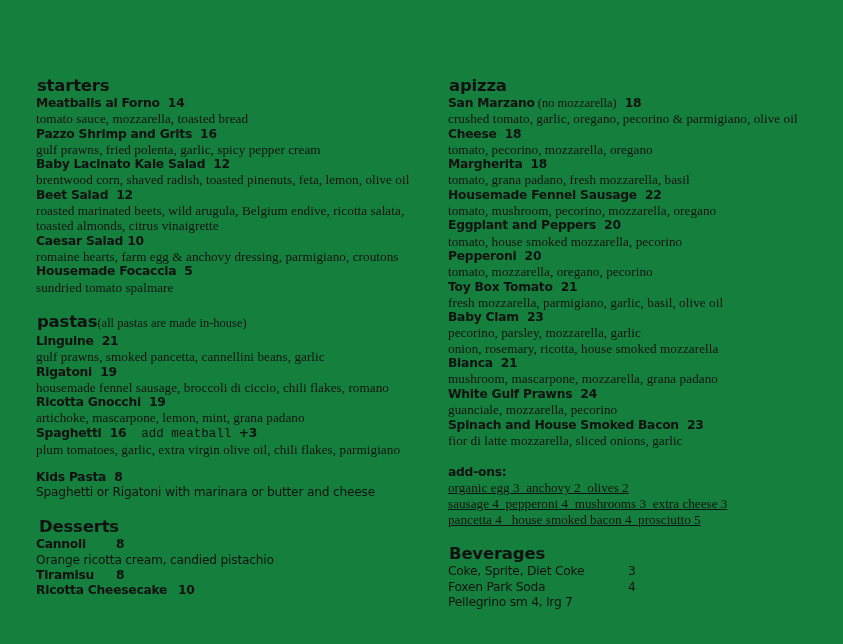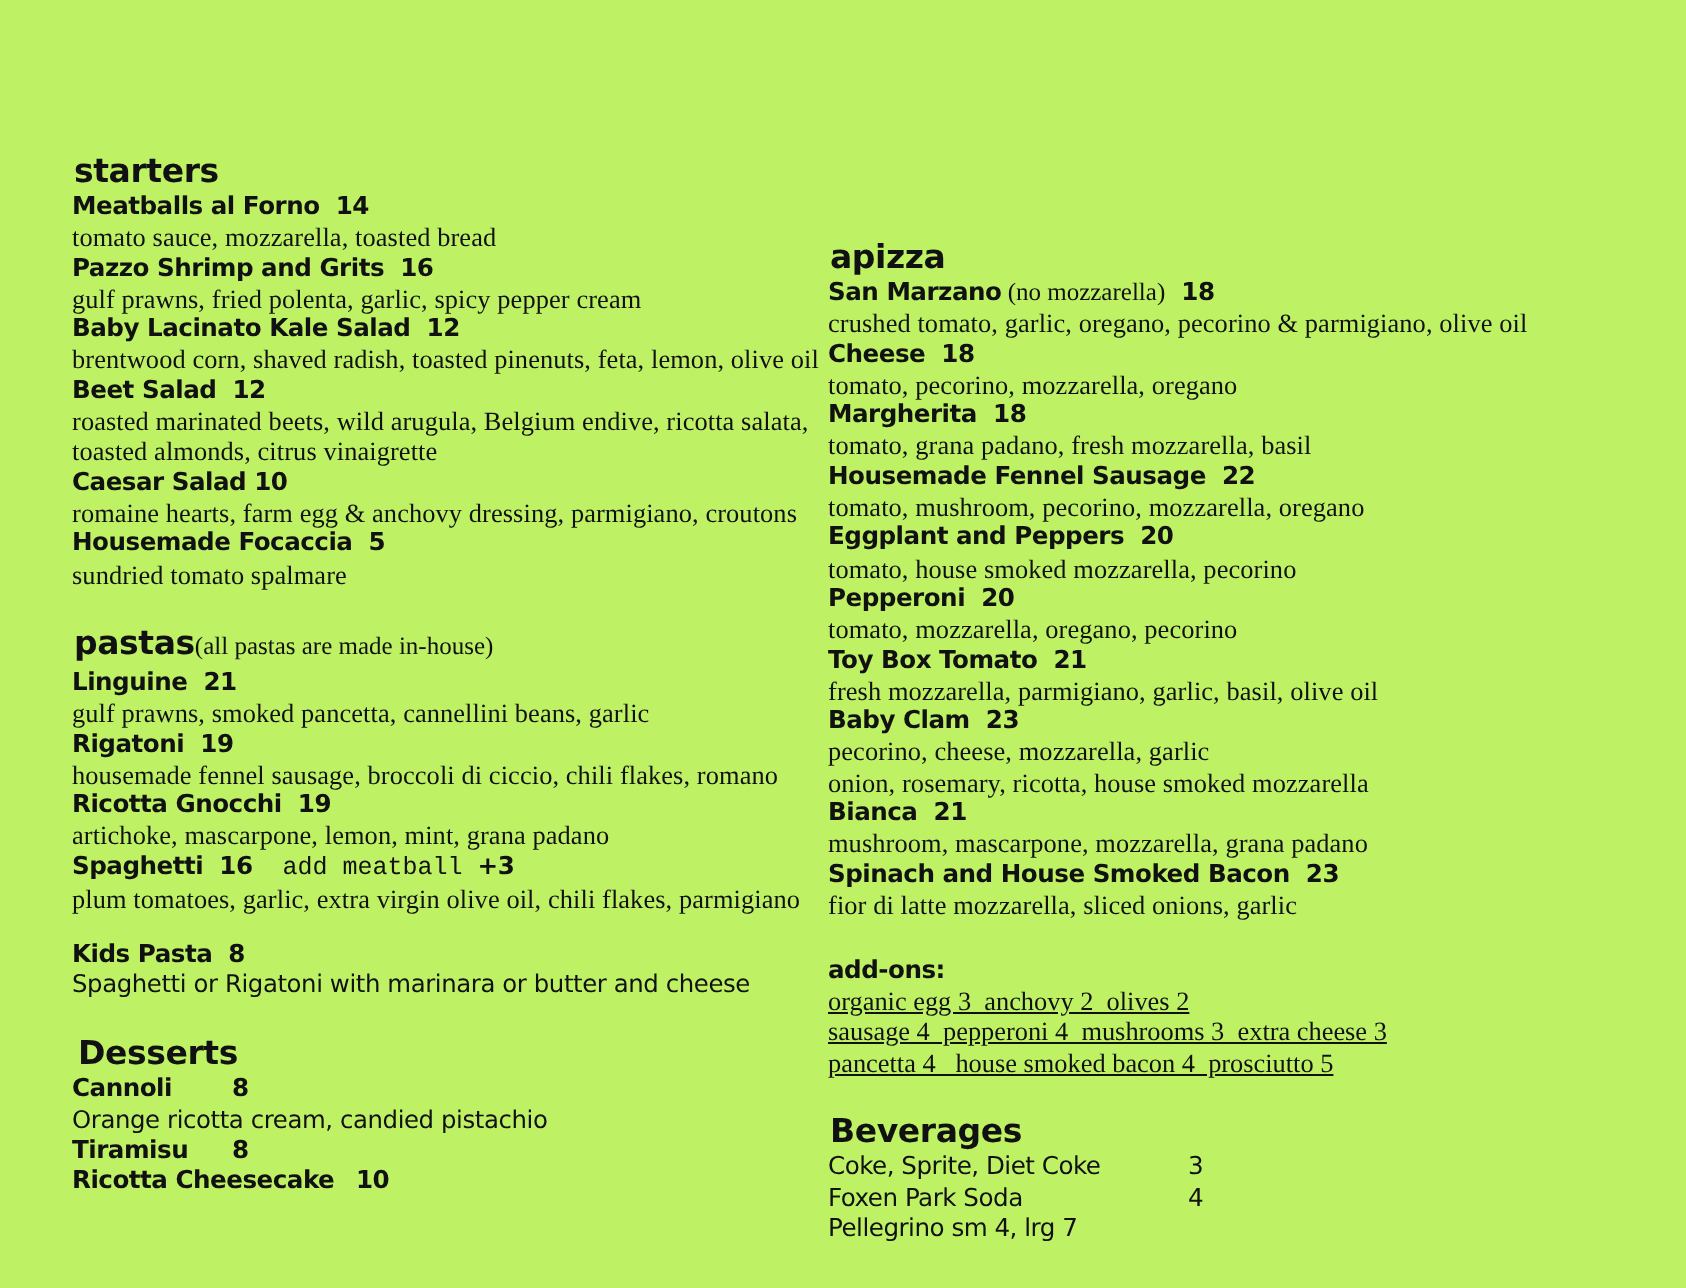--- a/index.html
+++ b/index.html
@@ -16,28 +16,28 @@
     color: #111111;
     -webkit-font-smoothing: antialiased;
   }
 
   
   #menu {
     position: absolute;
     left: 0; top: 0;
     width: 843px;
     height: 644px;
-    background: #bef264;
+    background: #15803d;
   }
   .col {
     position: absolute;
     top: 76px;
   }
   #col-left  { left: 36px; width: 382px; }
-  #col-right { left: 414px; width: 390px; margin-top: 43px; }
+  #col-right { left: 448px; width: 390px; }
 
   .section-head {
     font-family: "DejaVu Sans", "Liberation Sans", sans-serif;
     font-weight: 700;
     font-size: 16.5px;
     line-height: 19px;
     letter-spacing: -0.2px;
     margin: 0 0 1px 1px;
   }
   .section-head .note {
@@ -230,28 +230,32 @@
     <div>
       <p class="item-name">Pepperoni  20</p>
       <p class="item-desc">tomato, mozzarella, oregano, pecorino</p>
     </div>
     <div>
       <p class="item-name">Toy Box Tomato  21</p>
       <p class="item-desc">fresh mozzarella, parmigiano, garlic, basil, olive oil</p>
     </div>
     <div>
       <p class="item-name">Baby Clam  23</p>
-      <p class="item-desc">pecorino, cheese, mozzarella, garlic</p>
+      <p class="item-desc">pecorino, parsley, mozzarella, garlic</p>
     </div>
     <div>
       <p class="item-desc">onion, rosemary, ricotta, house smoked mozzarella</p>
     </div>
     <div>
       <p class="item-name">Bianca  21</p>
       <p class="item-desc">mushroom, mascarpone, mozzarella, grana padano</p>
+    </div>
+    <div>
+      <p class="item-name">White Gulf Prawns  24</p>
+      <p class="item-desc">guanciale, mozzarella, pecorino</p>
     </div>
     <div>
       <p class="item-name">Spinach and House Smoked Bacon  23</p>
       <p class="item-desc">fior di latte mozzarella, sliced onions, garlic</p>
     </div>
 
     <div class="spacer-lg"></div>
 
     <p class="item-name">add-ons:</p>
     <p class="addons-line">organic egg 3  anchovy 2  olives 2</p>

